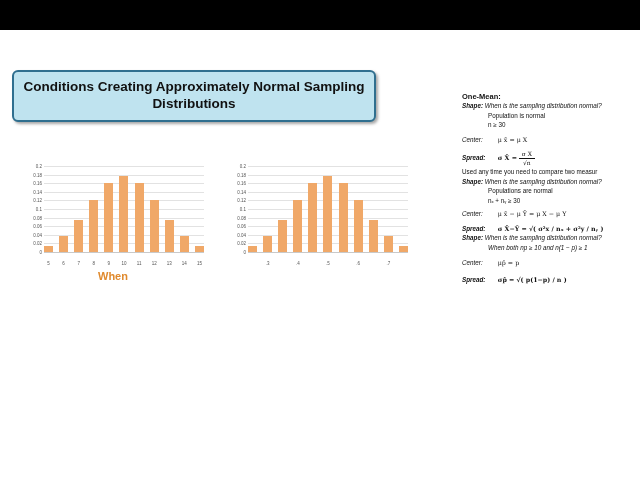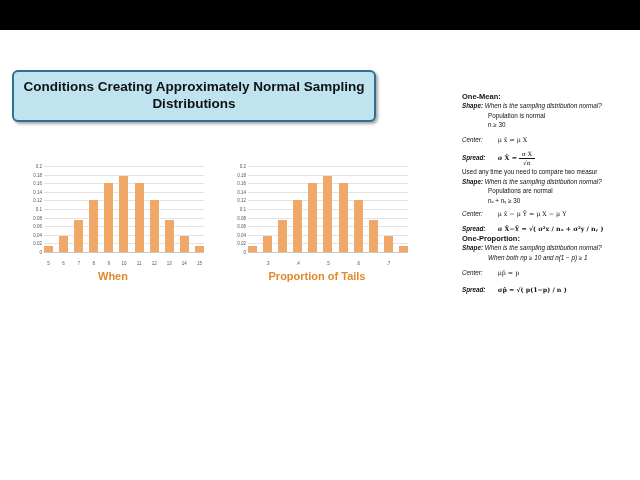--- a/index.html
+++ b/index.html
@@ -159,21 +159,20 @@
         <div class="ytick" style="top: 23.2px;">0.16</div>
         <div class="ytick" style="top: 31.8px;">0.14</div>
         <div class="ytick" style="top: 40.4px;">0.12</div>
         <div class="ytick" style="top: 49px;">0.1</div>
         <div class="ytick" style="top: 57.6px;">0.08</div>
         <div class="ytick" style="top: 66.2px;">0.06</div>
         <div class="ytick" style="top: 74.8px;">0.04</div>
         <div class="ytick" style="top: 83.4px;">0.02</div>
         <div class="ytick" style="top: 92px;">0</div>
       </div>
-    <div class="chart-caption" style="left:222px;top:240px;width:190px;">Proportion of Tails</div>
 
 
     <div class="notes">
 
       <div class="h">One-Mean:</div>
       <div class="row">
         <span class="ital bold">Shape:</span>
         <span class="ital">When is the sampling distribution normal?</span>
       </div>
       <div class="row indent">Population is normal</div>
@@ -202,21 +201,20 @@
       <div class="row indent">nₓ + nᵧ ≥ 30</div>
       <div class="row" style="margin-top:5px">
         <span class="lbl">Center:</span>
         <span class="sym">μ x̄ − μ Ȳ = μ X − μ Y</span>
       </div>
       <div class="row" style="margin-top:6px">
         <span class="lbl bold">Spread:</span>
         <span class="sym bold">σ X̄−Ȳ = √( σ²x / nₓ + σ²y / nᵧ )</span>
       </div>
 
-      <div class="h sect">One-Proportion:</div>
       <div class="row">
         <span class="ital bold">Shape:</span>
         <span class="ital">When is the sampling distribution normal?</span>
       </div>
       <div class="row indent ital">When both np ≥ 10 and n(1 − p) ≥ 1</div>
       <div class="row" style="margin-top:7px">
         <span class="lbl">Center:</span>
         <span class="sym">μp̂ = p</span>
       </div>
       <div class="row" style="margin-top:8px">

